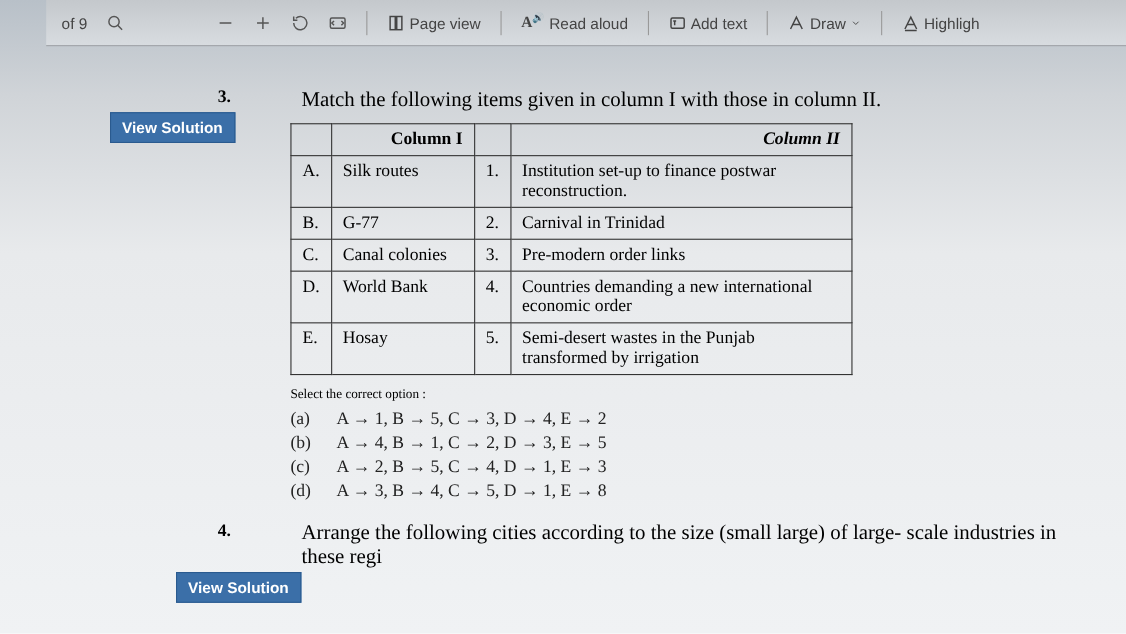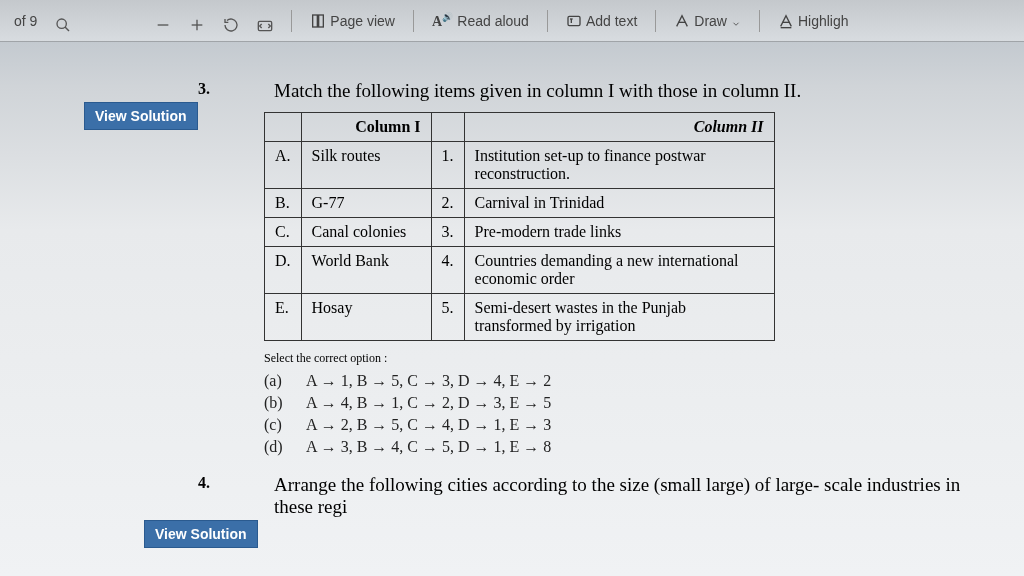--- a/index.html
+++ b/index.html
@@ -15,41 +15,42 @@
       display: flex;
       align-items: center;
       height: 42px;
       padding: 3px 8px;
       border-bottom: 1px solid #a0a4a8;
       font-family: "Segoe UI", Arial, sans-serif;
       font-size: 14px;
       color: #444;
       background: linear-gradient(180deg, #c4c8cc 0%, #d8dce0 100%);
       gap: 6px;
+      margin-left: 42px;
     }
     .tb-text { padding: 0 6px; white-space: nowrap; }
     .tb-icon { display: inline-flex; align-items: center; justify-content: center; width: 28px; height: 28px; color: #555; }
-    .tb-item { display: inline-flex; align-items: flex-end; gap: 4px; padding: 2px 6px; cursor: pointer; border-radius: 2px; }
+    .tb-item { display: inline-flex; align-items: center; gap: 4px; padding: 2px 6px; cursor: pointer; border-radius: 2px; }
     .tb-sep { width: 1px; height: 22px; background: #999; margin: 0 6px; }
     .content {
       padding: 38px 60px 0 60px;
       position: relative;
     }
     .q-line { display: flex; align-items: flex-start; gap: 16px; margin-bottom: 10px; }
     .q-num { font-weight: bold; width: 40px; text-align: right; margin-left: 110px; }
     .q-text { flex: 1; font-size: 19px; margin-left: 48px; }
     .view-sol {
       background: #3b6fa8;
       color: #fff;
       font-family: Arial, sans-serif;
       font-size: 14px;
       font-weight: bold;
       padding: 5px 10px;
       position: absolute;
-      left: 84px;
+      left: 100px;
       border: 1px solid #2a5a8f;
     }
     .view-sol.first { top: 60px; }
     .table-wrap { margin-left: 204px; margin-top: 4px; }
     table.match {
       border-collapse: collapse;
       font-size: 16px;
     }
     table.match td, table.match th {
       border: 1px solid #333;
@@ -178,21 +179,21 @@
       <tr>
         <td class="lbl">B.</td>
         <td>G-77</td>
         <td class="lbl">2.</td>
         <td>Carnival in Trinidad</td>
       </tr>
       <tr>
         <td class="lbl">C.</td>
         <td>Canal colonies</td>
         <td class="lbl">3.</td>
-        <td>Pre-modern trade links</td>
+        <td>Pre-modern order links</td>
       </tr>
       <tr>
         <td class="lbl">D.</td>
         <td>World Bank</td>
         <td class="lbl">4.</td>
         <td>Countries demanding a new international economic order</td>
       </tr>
       <tr>
         <td class="lbl">E.</td>
         <td>Hosay</td>

